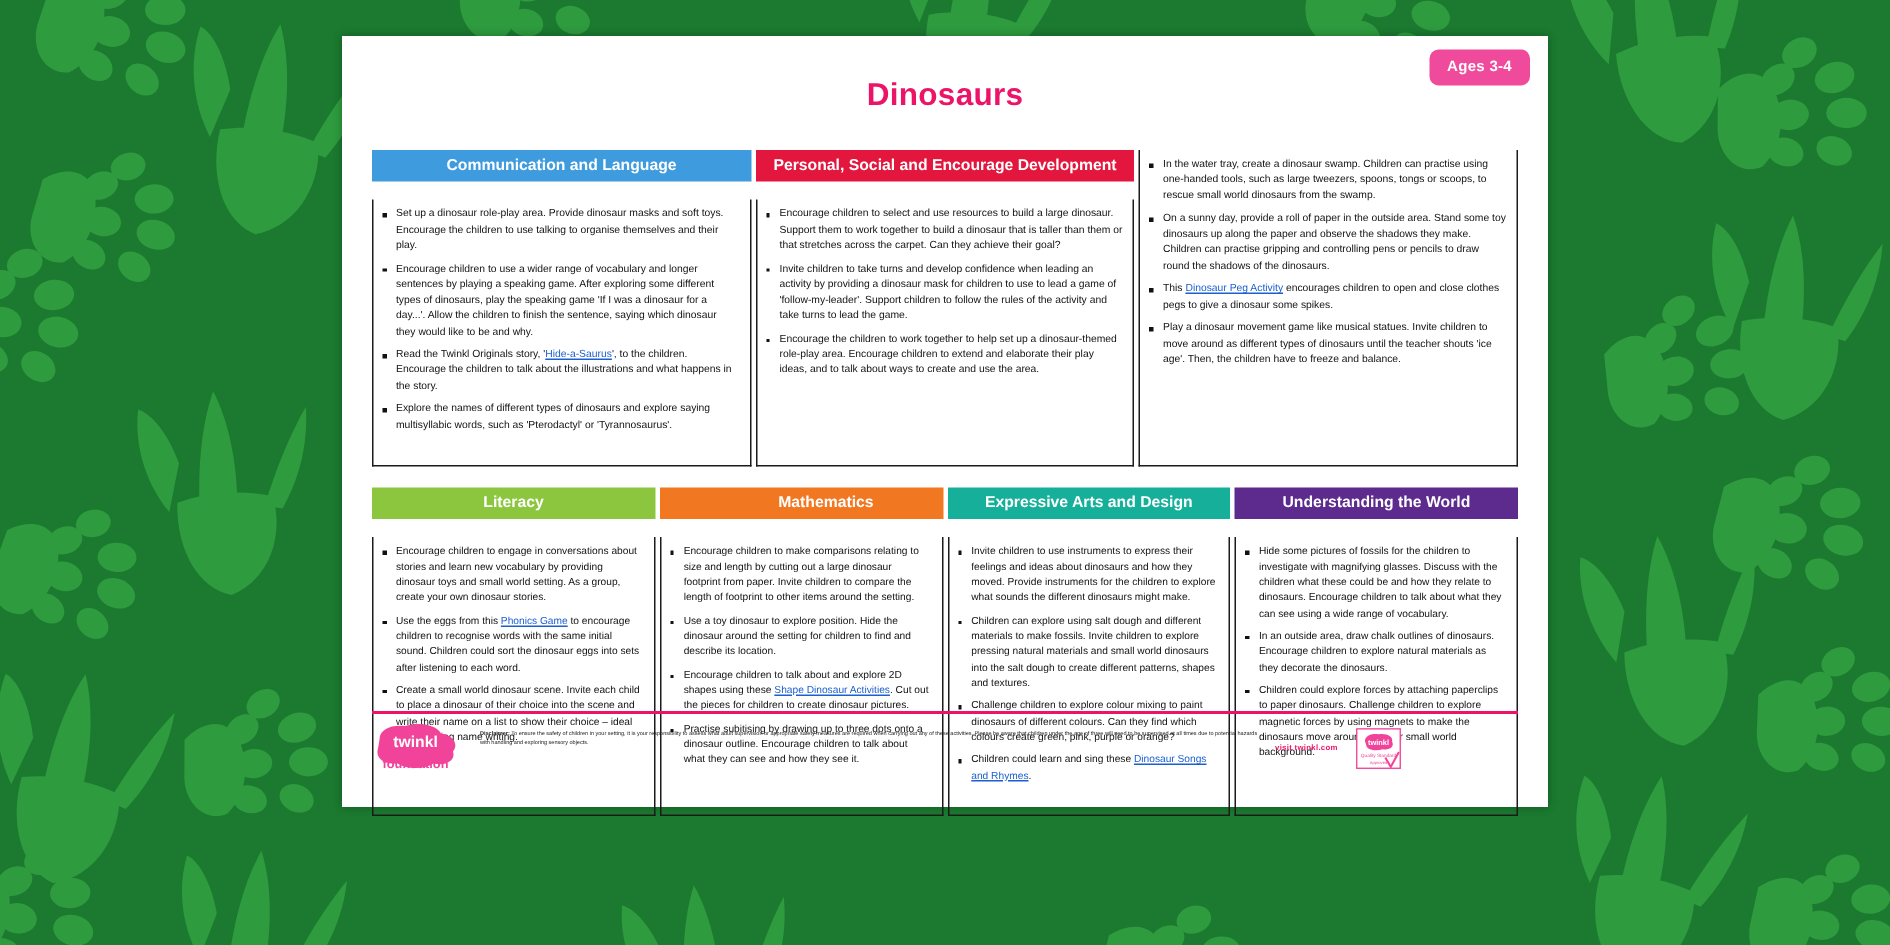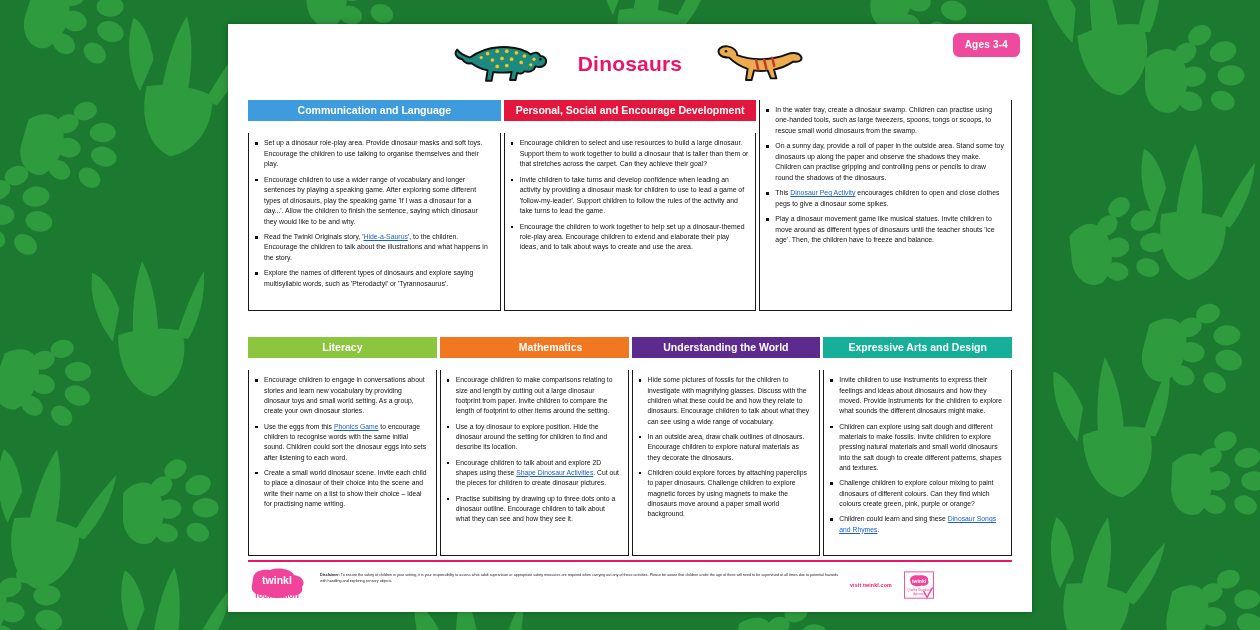--- a/index.html
+++ b/index.html
@@ -18,21 +18,21 @@
     position: absolute;
     inset: 0;
     width: 1260px; height: 630px;
     z-index: 0;
   }
 
   
   #page-card {
     position: absolute;
     left: 228px; top: 24px;
-    width: 804px; height: 588px;
+    width: 804px; height: 514px;
     background: #ffffff;
     z-index: 2;
     box-shadow: 0 0 6px rgba(0,0,0,.28);
   }
 
   
   .card-header {
     position: relative;
     height: 76px;
   }
@@ -47,37 +47,38 @@
     border-radius: 6px;
     letter-spacing: .2px;
   }
   .header-center {
     display: flex;
     align-items: center;
     justify-content: center;
     gap: 28px;
     height: 76px;
     padding-top: 4px;
+    flex-direction: column;
   }
   .title-text {
     color: #ec1469;
     font-size: 21px;
     font-weight: bold;
     letter-spacing: .2px;
   }
   .dino-art { display: block; }
 
   
   .grid {
     display: flex;
     margin: 0 20px;
     gap: 3px;
   }
   .grid.top { margin-bottom: 0; }
-  .grid.bottom { margin-top: 26px; }
+  .grid.bottom { margin-top: 14px; }
 
   .col {
     flex: 1 1 0;
     display: flex;
     flex-direction: column;
     min-width: 0;
     gap: 12px;
   }
   .col-head {
     color: #ffffff;
@@ -120,21 +121,21 @@
     background: #111;
   }
   .lnk {
     color: #1b5fd0;
     text-decoration: underline;
   }
 
   
   .footer {
     position: absolute;
-    left: 0; right: 0; bottom: 0;
+    left: 0; right: 0; bottom: 12px;
     height: 52px;
   }
   .footer-rule {
     height: 2px;
     background: #ec1469;
     margin: 0 20px;
   }
   .footer-inner {
     display: flex;
     align-items: flex-start;
@@ -315,37 +316,37 @@
         <div class="col-body">
           <ul class="acts">
             <li><span>Encourage children to make comparisons relating to size and length by cutting out a large dinosaur footprint from paper. Invite children to compare the length of footprint to other items around the setting.</span></li>
             <li><span>Use a toy dinosaur to explore position. Hide the dinosaur around the setting for children to find and describe its location.</span></li>
             <li><span>Encourage children to talk about and explore 2D shapes using these </span><span class="lnk">Shape Dinosaur Activities</span><span>. Cut out the pieces for children to create dinosaur pictures.</span></li>
             <li><span>Practise subitising by drawing up to three dots onto a dinosaur outline. Encourage children to talk about what they can see and how they see it.</span></li>
           </ul>
         </div>
       </div>
       <div class="col">
-        <div class="col-head" style="background: rgb(93, 42, 142); color: rgb(255, 255, 255);">Understanding the World</div>
-        <div class="col-body">
-          <ul class="acts">
-            <li><span>Hide some pictures of fossils for the children to investigate with magnifying glasses. Discuss with the children what these could be and how they relate to dinosaurs. Encourage children to talk about what they can see using a wide range of vocabulary.</span></li>
-            <li><span>In an outside area, draw chalk outlines of dinosaurs. Encourage children to explore natural materials as they decorate the dinosaurs.</span></li>
-            <li><span>Children could explore forces by attaching paperclips to paper dinosaurs. Challenge children to explore magnetic forces by using magnets to make the dinosaurs move around a paper small world background.</span></li>
-          </ul>
-        </div>
-      </div>
-      <div class="col">
         <div class="col-head" style="background: rgb(22, 176, 154); color: rgb(255, 255, 255);">Expressive Arts and Design</div>
         <div class="col-body">
           <ul class="acts">
             <li><span>Invite children to use instruments to express their feelings and ideas about dinosaurs and how they moved. Provide instruments for the children to explore what sounds the different dinosaurs might make.</span></li>
             <li><span>Children can explore using salt dough and different materials to make fossils. Invite children to explore pressing natural materials and small world dinosaurs into the salt dough to create different patterns, shapes and textures.</span></li>
             <li><span>Challenge children to explore colour mixing to paint dinosaurs of different colours. Can they find which colours create green, pink, purple or orange?</span></li>
             <li><span>Children could learn and sing these </span><span class="lnk">Dinosaur Songs and Rhymes</span><span>.</span></li>
+          </ul>
+        </div>
+      </div>
+      <div class="col">
+        <div class="col-head" style="background: rgb(93, 42, 142); color: rgb(255, 255, 255);">Understanding the World</div>
+        <div class="col-body">
+          <ul class="acts">
+            <li><span>Hide some pictures of fossils for the children to investigate with magnifying glasses. Discuss with the children what these could be and how they relate to dinosaurs. Encourage children to talk about what they can see using a wide range of vocabulary.</span></li>
+            <li><span>In an outside area, draw chalk outlines of dinosaurs. Encourage children to explore natural materials as they decorate the dinosaurs.</span></li>
+            <li><span>Children could explore forces by attaching paperclips to paper dinosaurs. Challenge children to explore magnetic forces by using magnets to make the dinosaurs move around a paper small world background.</span></li>
           </ul>
         </div>
       </div>
     </div>
 
   <div class="footer">
     <div class="footer-rule"></div>
     <div class="footer-inner">
       <svg class="tf-logo" width="62" height="34" viewBox="0 0 124 68" aria-hidden="true">
         <path d="M10 22 C 10 8 26 2 44 4 C 62 -2 86 2 92 14 C 108 16 116 28 108 38

